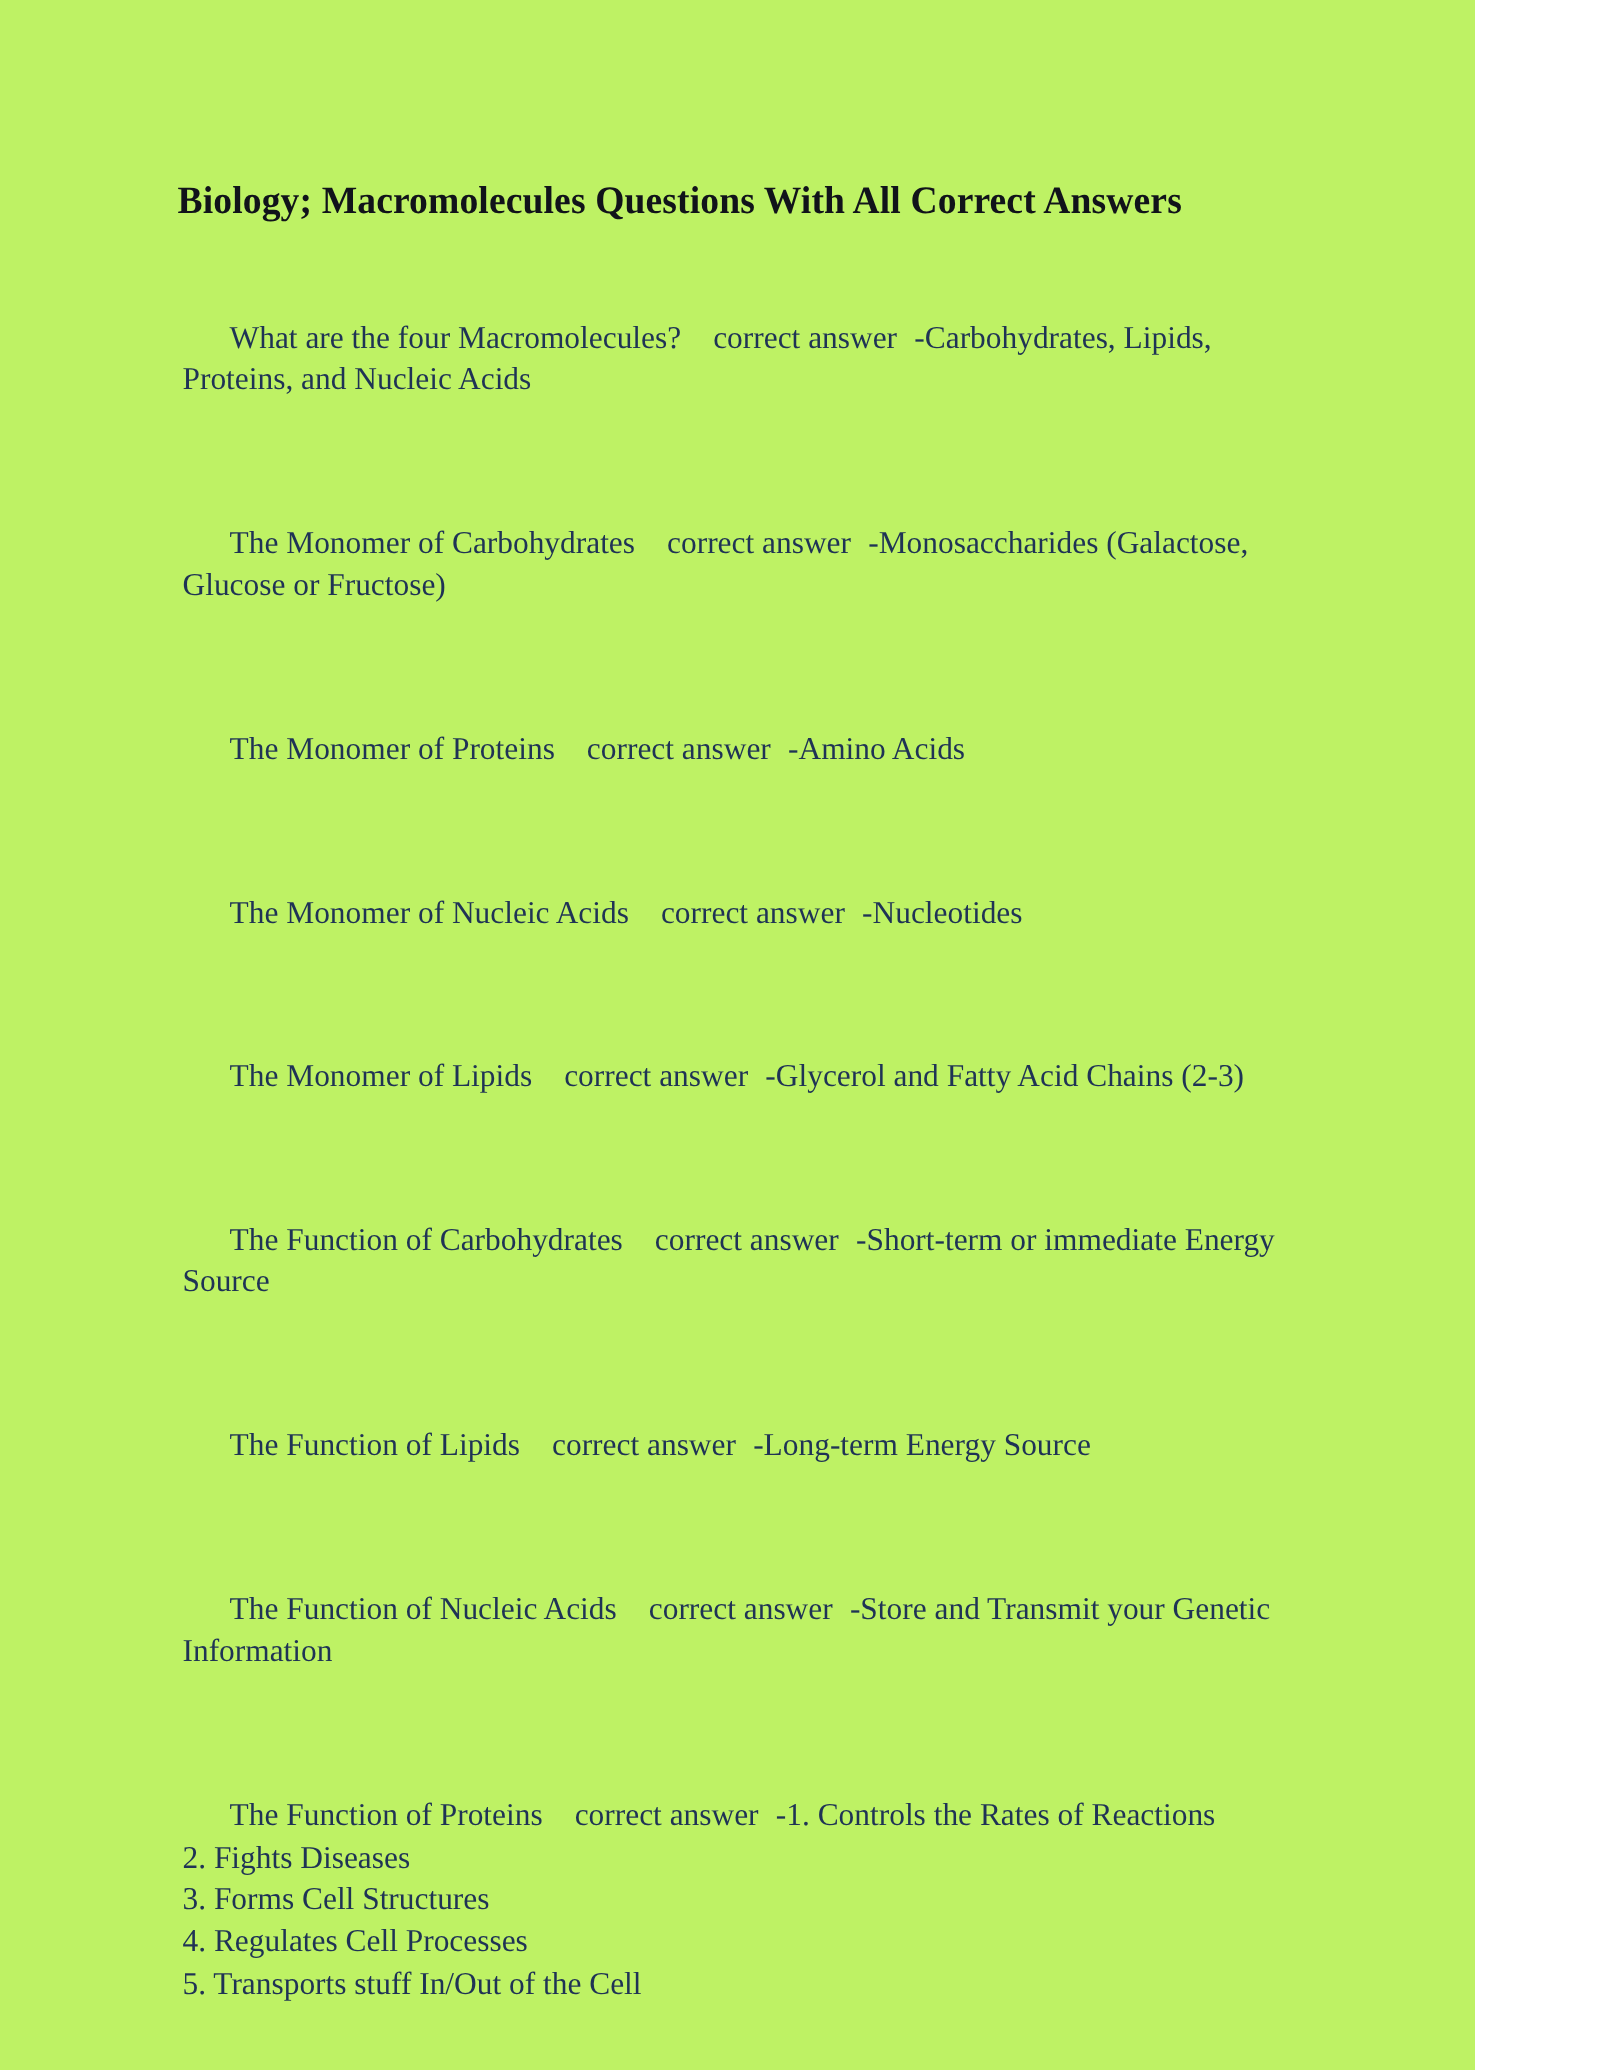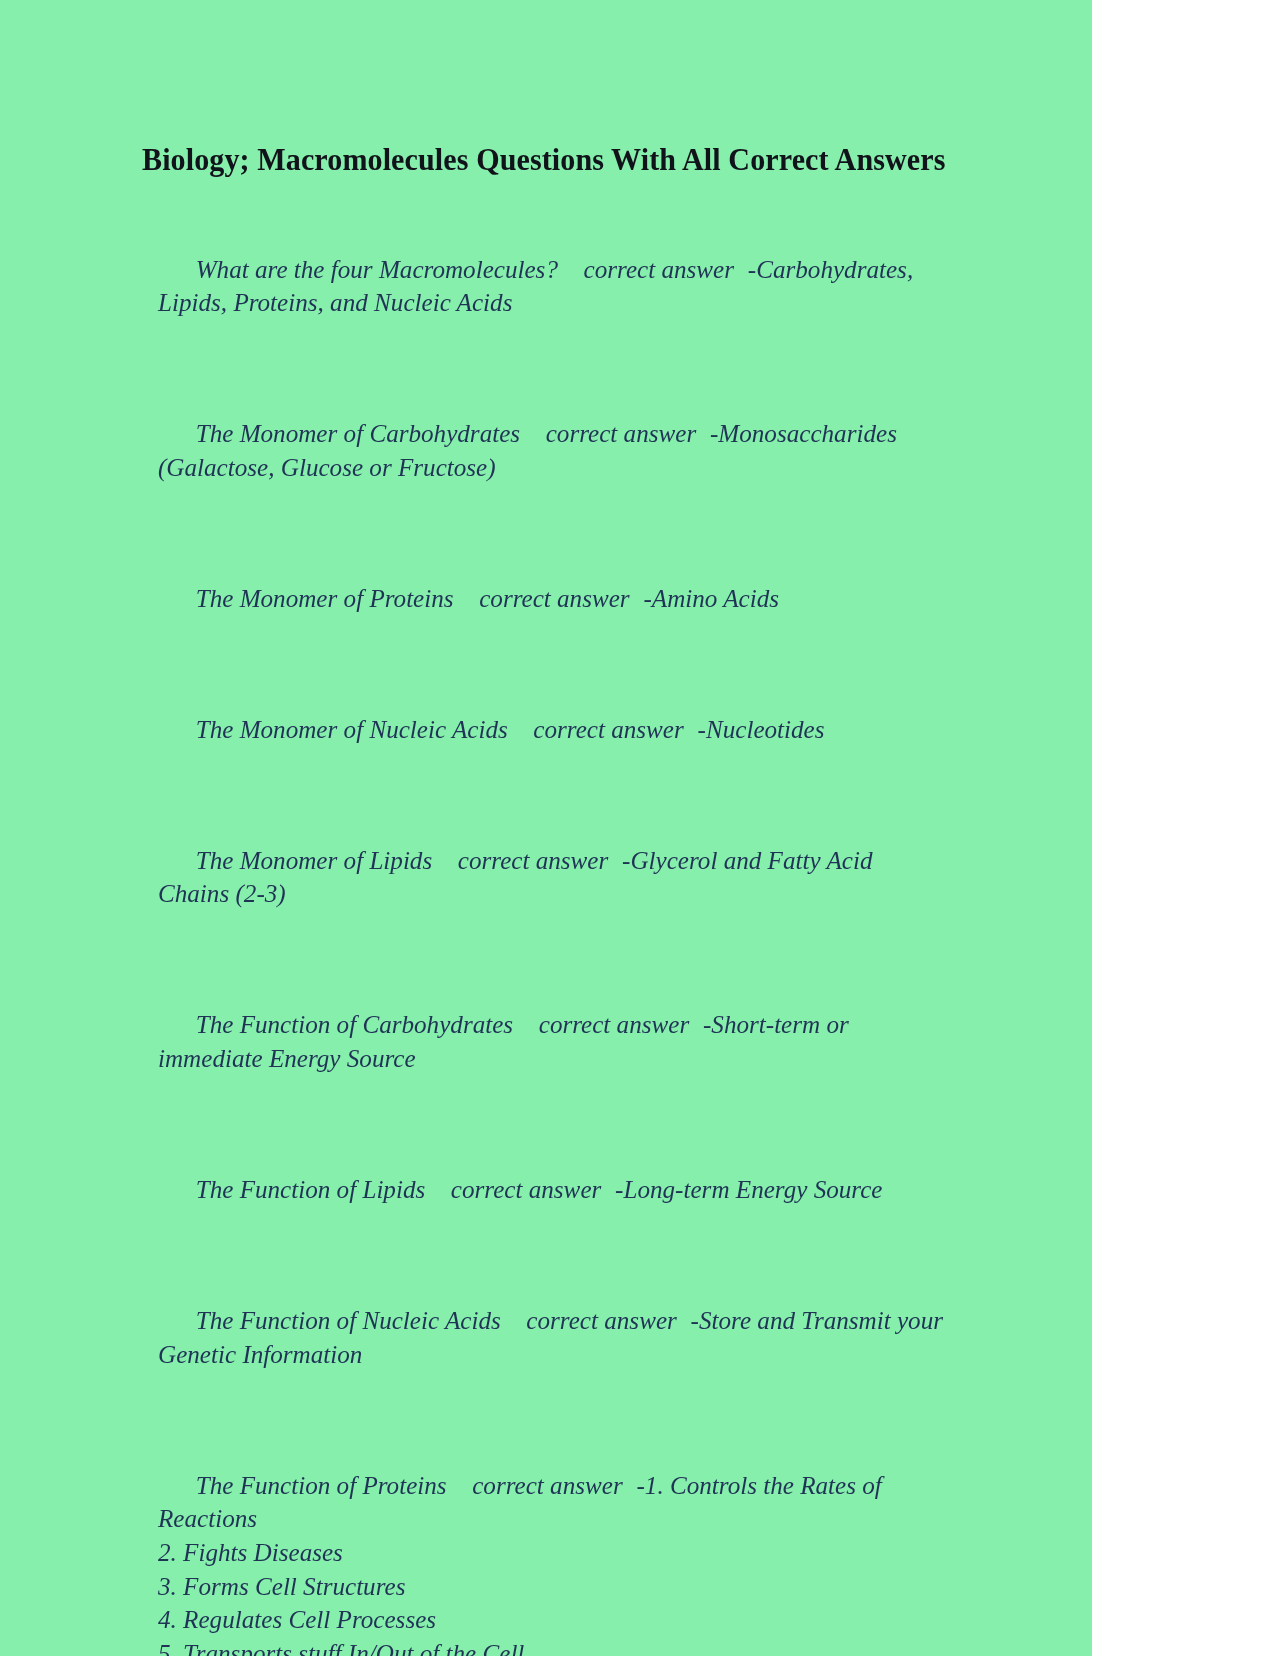--- a/index.html
+++ b/index.html
@@ -8,42 +8,41 @@
     background: #ffffff;
   }
   body {
     width: 1280px;
     height: 1656px;
     font-family: "Liberation Serif", "DejaVu Serif", serif;
     -webkit-font-smoothing: antialiased;
   }
   .page {
     position: relative;
-    width: 1092px;
+    width: 1180px;
     height: 1656px;
-    background: #86efac;
+    background: #bef264;
     box-sizing: border-box;
     padding: 140px 119px 0 142px;
   }
   .doc-title {
     font-family: "Liberation Serif", "DejaVu Serif", serif;
     font-weight: bold;
     font-size: 31px;
     line-height: 1.32;
     color: #11131a;
     letter-spacing: 0.1px;
     margin: 0 0 38px 0;
     max-width: 880px;
     transform: scaleX(0.97);
     transform-origin: left top;
   }
   .qa-list {
-    margin: 16px;
+    margin: 4px;
     padding: 0;
-    font-style: italic;
   }
   .qa-block {
     font-size: 25.5px;
     line-height: 1.32;
     color: #1f3355;
     margin: 0 0 30px 0;
     max-width: 940px;
     white-space: pre-wrap;
     transform: scaleX(0.985);
     transform-origin: left top;

